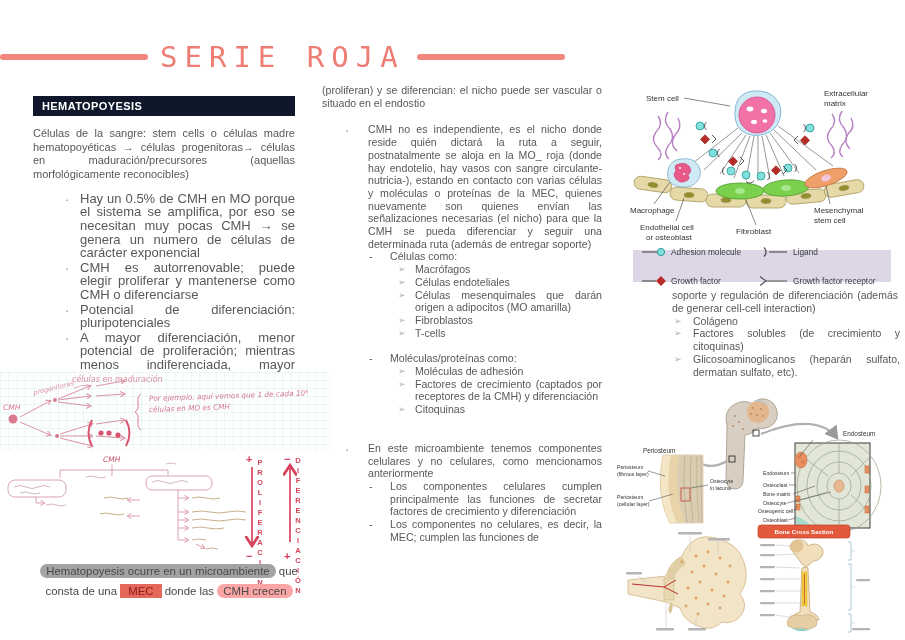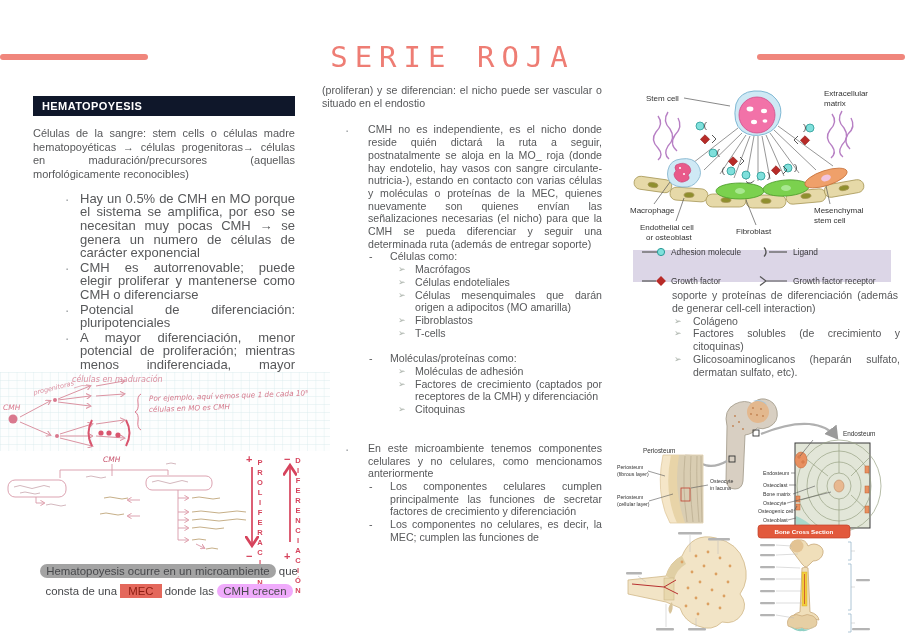--- a/index.html
+++ b/index.html
@@ -1,20 +1,20 @@
 <!DOCTYPE html>
 <html><head>
 <meta charset="utf-8">
 <style>
   html,body{margin:0;padding:0;background:#e8e8e8;}
   .page{position:relative;width:905px;height:640px;background:#ffffff;margin:0 auto;
         font-family:"Liberation Sans",sans-serif;color:#57585a;overflow:hidden;}
 
   
-  .title-row{position:absolute;left:0;right:0;top:40px;display:flex;align-items:center;justify-content:space-between;gap:34px;}
+  .title-row{position:absolute;left:0;right:0;top:40px;display:flex;align-items:center;justify-content:flex-start;gap:12px;}
   .title-bar{width:148px;height:6px;background:#f0867c;border-radius:3px;}
   .page-title{font-family:"DejaVu Sans Mono",monospace;font-size:29px;letter-spacing:7px;color:#ee7d74;}
 
   
   .col-left{position:absolute;left:33px;top:96px;width:262px;}
   .banner{background:#0f172a;color:#fff;font-weight:bold;font-size:11px;letter-spacing:.4px;padding:4px 9px;}
   .intro{margin-top:11px;font-size:11px;line-height:13.7px;text-align:justify;}
   .lb{position:relative;padding-left:47px;font-size:13px;line-height:13.6px;text-align:justify;margin-top:1px;}
   .lb::before{content:"▪";position:absolute;left:33px;top:2px;font-size:6px;color:#a6aaad;}
   .left-bullets{margin-top:10px;}
@@ -22,21 +22,21 @@
   
   .sketch{position:absolute;left:0;top:372px;width:330px;height:192px;}
   .vword{position:absolute;writing-mode:vertical-rl;text-orientation:upright;
          font-size:7.5px;font-weight:bold;color:#d6435c;letter-spacing:1px;line-height:1;}
 
   
   .highlight-block{position:absolute;left:34px;top:561px;width:270px;font-size:11.4px;
                    line-height:20px;text-align:center;color:#47484b;}
   .hl-salmon{background:#a3a3a3;border-radius:9px;padding:1px 6px;}
   .hl-mec{background:#e4685c;color:#8c1d12;border-radius:0;padding:1px 8px;}
-  .hl-pink{background:#f0abfc;border-radius:9px;padding:1px 6px;}
+  .hl-pink{background:#fca5a5;border-radius:9px;padding:1px 6px;}
 
   
   .col-mid{position:absolute;left:322px;top:84px;width:280px;font-size:10.6px;line-height:12.7px;}
   .m-intro{text-align:justify;}
   .mb{position:relative;padding-left:46px;text-align:justify;}
   .mb::before{content:"▪";position:absolute;left:24px;top:2px;font-size:6px;color:#a6aaad;}
   .md{position:relative;padding-left:68px;text-align:justify;}
   .md::before{content:"-";position:absolute;left:47px;top:0;}
   .ma{position:relative;padding-left:93px;text-align:justify;}
   .ma::before{content:"➢";position:absolute;left:76px;top:0;font-size:9px;color:#a9b1a9;}
@@ -354,21 +354,21 @@
     </div>
     <div class="legend-item">
       <svg width="30" height="10" viewBox="0 0 30 10">
         <path d="M1,0.5 L7,5 L1,9.5 M7,5 H28" stroke="#555" stroke-width="1.2" fill="none"></path>
       </svg>
       <span>Growth factor receptor</span>
     </div>
   </div>
 
   <div class="r-text">
-    <div class="r-cont">soporte y proteínas de diferenciación (además de generar cell-cell interaction)</div>
+    <div class="r-cont">soporte y regulación de diferenciación (además de generar cell-cell interaction)</div>
     <div class="ra">Colágeno</div>
     <div class="ra">Factores solubles (de crecimiento y citoquinas)</div>
     <div class="ra">Glicosoaminoglicanos (heparán sulfato, dermatan sulfato, etc).</div>
   </div>
 
   <svg class="bone-svg" width="285" height="148" viewBox="0 0 285 148">
     <defs>
       <marker id="ga" markerWidth="7" markerHeight="7" refX="5" refY="3.5" orient="auto">
         <path d="M0,0 L6,3.5 L0,7" fill="#9a9a9a"></path>
       </marker>

